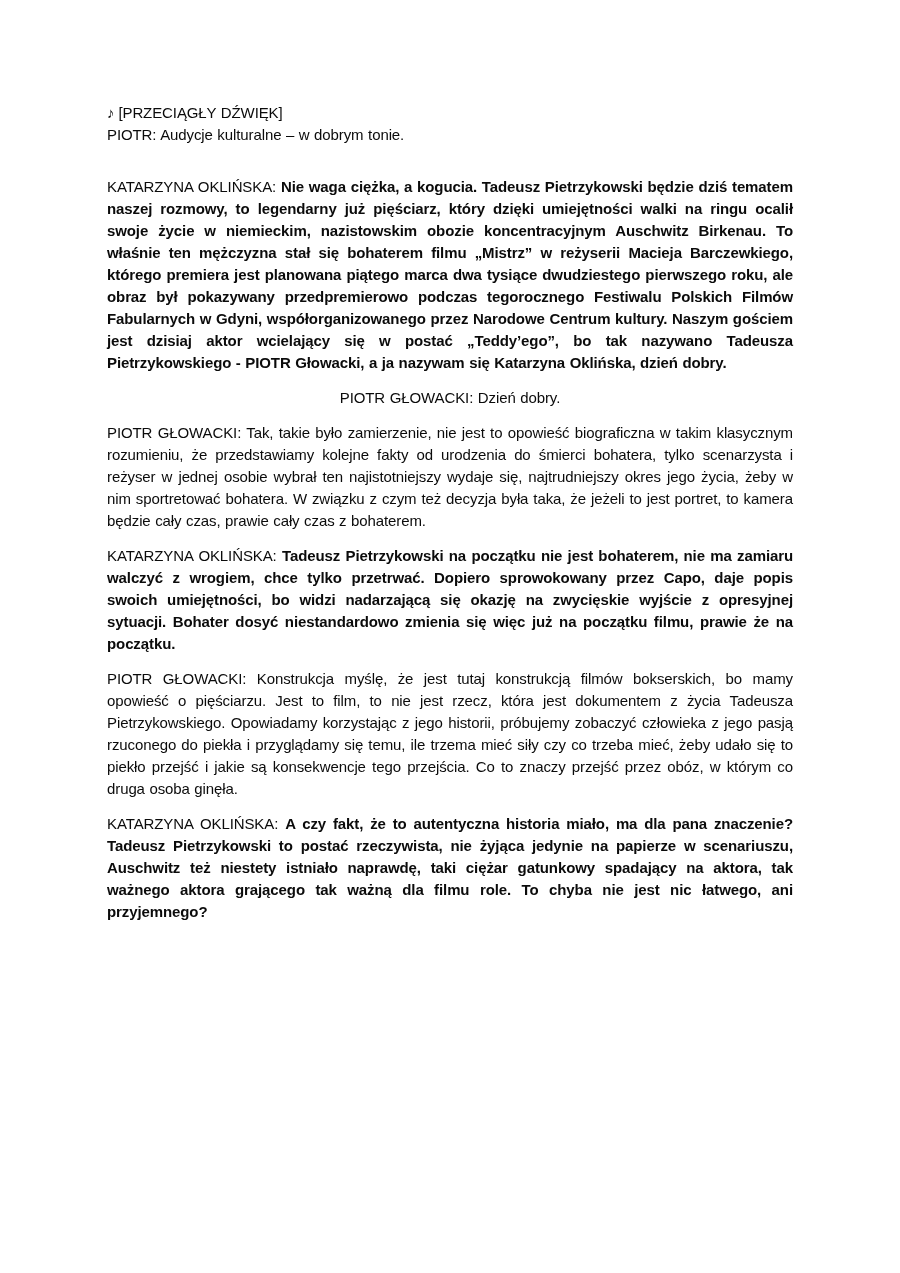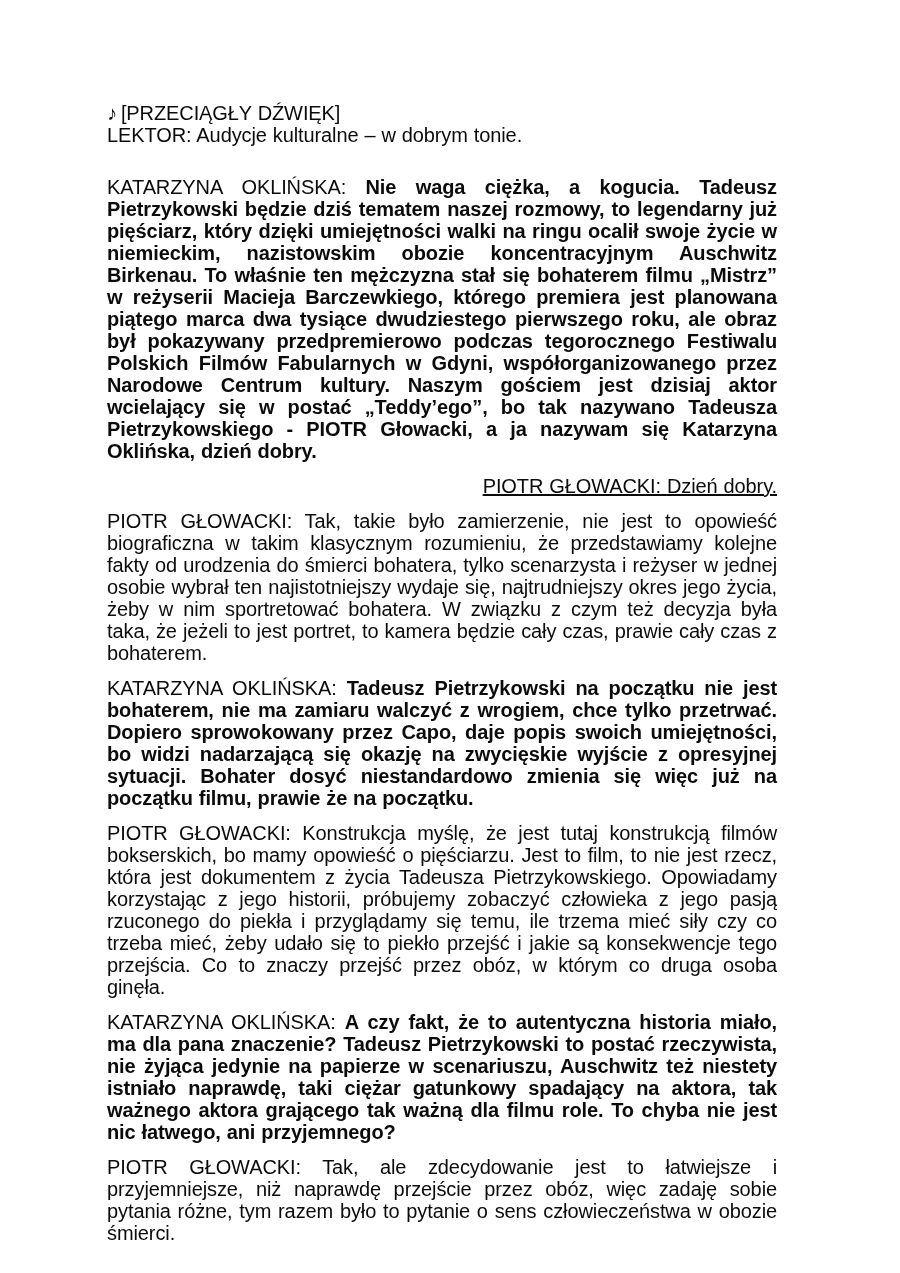--- a/index.html
+++ b/index.html
@@ -16,64 +16,62 @@
     box-sizing: border-box;
     padding: 102px 107px 0 107px;
     font-family: "Liberation Sans", "DejaVu Sans", sans-serif;
     color: #0b0b0b;
     overflow: hidden;
   }
   .transcript {
     width: 686px;
   }
   .para {
-    font-size: 20px;
+    font-size: 15px;
     line-height: 22px;
     text-align: justify;
-    margin: 0 16px 13px 0;
+    margin: 0 0 13px 0;
     letter-spacing: -0.1px;
     word-spacing: 0.5px;
   }
   .para.cue-line {
     margin-bottom: 0;
     text-align: left;
   }
   .para.lector-line {
     margin-bottom: 30px;
     text-align: left;
   }
   .para.single-line {
-    text-align: right;
-    text-decoration: underline;
+    text-align: center;
   }
   .speaker {
     font-weight: normal;
   }
   .para.emphasis .speech {
     font-weight: bold;
   }
   .music-icon {
     display: inline;
     margin-right: 4px;
   }
 </style>
 </head>
 <body>
 
 <div class="page">
   <div class="transcript">
 
     <p class="para cue-line"><span class="music-icon">♪</span><span>[PRZECIĄGŁY DŹWIĘK]</span></p>
 
-    <p class="para lector-line">LEKTOR: Audycje kulturalne – w dobrym tonie.</p>
+    <p class="para lector-line">PIOTR: Audycje kulturalne – w dobrym tonie.</p>
 
     <div id="paragraphs-root">
         <p class="para emphasis"><span class="speaker">KATARZYNA OKLIŃSKA:</span> <span class="speech">Nie waga ciężka, a kogucia. Tadeusz Pietrzykowski będzie dziś tematem naszej rozmowy, to legendarny już pięściarz, który dzięki umiejętności walki na ringu ocalił swoje życie w niemieckim, nazistowskim obozie koncentracyjnym Auschwitz Birkenau. To właśnie ten mężczyzna stał się bohaterem filmu „Mistrz” w reżyserii Macieja Barczewkiego, którego premiera jest planowana piątego marca dwa tysiące dwudziestego pierwszego roku, ale obraz był pokazywany przedpremierowo podczas tegorocznego Festiwalu Polskich Filmów Fabularnych w Gdyni, współorganizowanego przez Narodowe Centrum kultury. Naszym gościem jest dzisiaj aktor wcielający się w postać „Teddy’ego”, bo tak nazywano Tadeusza Pietrzykowskiego - PIOTR Głowacki, a ja nazywam się Katarzyna Oklińska, dzień dobry.</span></p>
         <p class="para single-line"><span class="speaker">PIOTR GŁOWACKI:</span> <span class="speech">Dzień dobry.</span></p>
         <p class="para"><span class="speaker">PIOTR GŁOWACKI:</span> <span class="speech">Tak, takie było zamierzenie, nie jest to opowieść biograficzna w takim klasycznym rozumieniu, że przedstawiamy kolejne fakty od urodzenia do śmierci bohatera, tylko scenarzysta i reżyser w jednej osobie wybrał ten najistotniejszy wydaje się, najtrudniejszy okres jego życia, żeby w nim sportretować bohatera. W związku z czym też decyzja była taka, że jeżeli to jest portret, to kamera będzie cały czas, prawie cały czas z bohaterem.</span></p>
         <p class="para emphasis"><span class="speaker">KATARZYNA OKLIŃSKA:</span> <span class="speech">Tadeusz Pietrzykowski na początku nie jest bohaterem, nie ma zamiaru walczyć z wrogiem, chce tylko przetrwać. Dopiero sprowokowany przez Capo, daje popis swoich umiejętności, bo widzi nadarzającą się okazję na zwycięskie wyjście z opresyjnej sytuacji. Bohater dosyć niestandardowo zmienia się więc już na początku filmu, prawie że na początku.</span></p>
         <p class="para"><span class="speaker">PIOTR GŁOWACKI:</span> <span class="speech">Konstrukcja myślę, że jest tutaj konstrukcją filmów bokserskich, bo mamy opowieść o pięściarzu. Jest to film, to nie jest rzecz, która jest dokumentem z życia Tadeusza Pietrzykowskiego. Opowiadamy korzystając z jego historii, próbujemy zobaczyć człowieka z jego pasją rzuconego do piekła i przyglądamy się temu, ile trzema mieć siły czy co trzeba mieć, żeby udało się to piekło przejść i jakie są konsekwencje tego przejścia. Co to znaczy przejść przez obóz, w którym co druga osoba ginęła.</span></p>
         <p class="para emphasis"><span class="speaker">KATARZYNA OKLIŃSKA:</span> <span class="speech">A czy fakt, że to autentyczna historia miało, ma dla pana znaczenie? Tadeusz Pietrzykowski to postać rzeczywista, nie żyjąca jedynie na papierze w scenariuszu, Auschwitz też niestety istniało naprawdę, taki ciężar gatunkowy spadający na aktora, tak ważnego aktora grającego tak ważną dla filmu role. To chyba nie jest nic łatwego, ani przyjemnego?</span></p>
-        <p class="para"><span class="speaker">PIOTR GŁOWACKI:</span> <span class="speech">Tak, ale zdecydowanie jest to łatwiejsze i przyjemniejsze, niż naprawdę przejście przez obóz, więc zadaję sobie pytania różne, tym razem było to pytanie o sens człowieczeństwa w obozie śmierci.</span></p>
       </div>
 
   </div>
 </div>
 
 </body></html>

